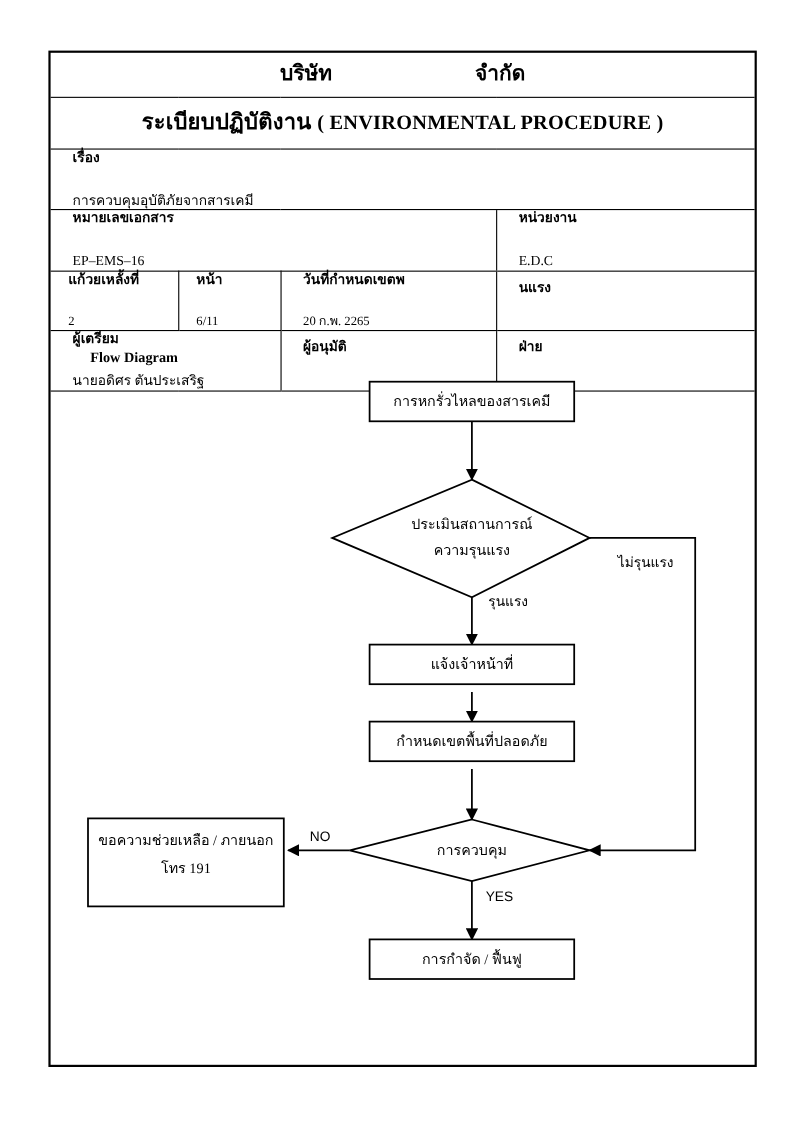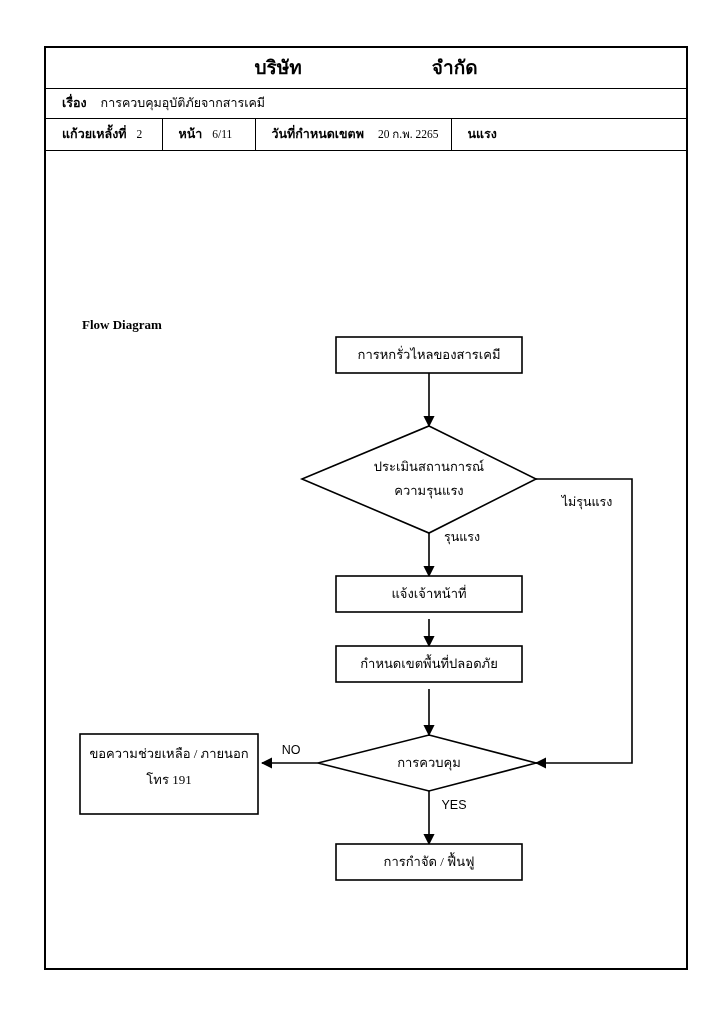--- a/index.html
+++ b/index.html
@@ -31,21 +31,21 @@
   .doc-table {
     position: absolute;
     left: 46px;
     top: 48px;
     width: 640px;
     border-collapse: collapse;
     table-layout: fixed;
   }
   .doc-table td {
     border: 1px solid #000;
-    padding: 0 16px;
+    padding: 0 6px;
     vertical-align: middle;
     font-size: 12.5px;
     line-height: 1.25;
   }
   .row-company td {
     height: 40px;
     text-align: center;
     border-top: none;
     border-left: none;
     border-right: none;
@@ -78,43 +78,43 @@
     border-right: none;
   }
   .row-docno td { height: 30px; }
   .row-rev td   { height: 31px; }
   .row-prep td  { height: 33px; }
 
   .row-docno td, .row-rev td, .row-prep td {
     border-left: none;
     border-right: none;
   }
-  .cellpair { display: flex; align-items: baseline; }
+  .cellpair { display: flex; align-items: baseline; flex-direction: column; }
   .lbl { font-weight: 700; font-size: 12.5px; white-space: nowrap; }
-  .val { font-size: 12.5px; margin-left: 14px; white-space: nowrap; }
+  .val { font-size: 12.5px; margin-left: 14px; white-space: nowrap; margin-top: 23px; }
   .val-sm { font-size: 11.5px; }
   .val-tight { margin-left: 10px; }
 
   td.sep-l { border-left: 1px solid #000; }
 
   
   .flow-title {
     position: absolute;
     left: 82px;
     top: 285px;
     font-size: 13px;
     font-weight: 700;
     font-family: "Liberation Serif", "DejaVu Serif", serif;
     margin-top: 32px;
   }
 
   .diagram {
     position: absolute;
     left: 44px;
-    top: 36px;
+    top: 46px;
     width: 540px;
     height: 924px;
   }
   .diagram svg { display: block; }
 
   .node-label {
     font-family: "Liberation Serif", "DejaVu Serif", serif;
     font-size: 13px;
     fill: #000;
     text-anchor: middle;
@@ -159,28 +159,50 @@
   </colgroup>
   <tbody>
     <tr class="row-company">
       <td colspan="4">
         <div class="company-inner">
           <span>บริษัท</span>
           <span>จำกัด</span>
         </div>
       </td>
     </tr>
+    <tr class="row-title">
+      <td colspan="4">
+        <div class="title-inner">
+          <span class="th">ระเบียบปฏิบัติงาน</span>
+          <span class="en">( ENVIRONMENTAL  PROCEDURE )</span>
+        </div>
+      </td>
+    </tr>
     <tr class="row-subject">
       <td colspan="4">
         <div class="cellpair">
           <span class="lbl">เรื่อง</span>
           <span class="val">การควบคุมอุบัติภัยจากสารเคมี</span>
         </div>
       </td>
     </tr>
+    <tr class="row-docno">
+      <td colspan="3">
+        <div class="cellpair">
+          <span class="lbl">หมายเลขเอกสาร</span>
+          <span class="val">EP–EMS–16</span>
+        </div>
+      </td>
+      <td class="sep-l">
+        <div class="cellpair">
+          <span class="lbl">หน่วยงาน</span>
+          <span class="val">E.D.C</span>
+        </div>
+      </td>
+    </tr>
     <tr class="row-rev">
       <td>
         <div class="cellpair">
           <span class="lbl">แก้วยเหลั้งที่</span>
           <span class="val val-tight val-sm">2</span>
         </div>
       </td>
       <td class="sep-l">
         <div class="cellpair">
           <span class="lbl">หน้า</span>
@@ -189,20 +211,40 @@
       </td>
       <td class="sep-l">
         <div class="cellpair">
           <span class="lbl">วันที่กำหนดเขตพ</span>
           <span class="val val-sm">20 ก.พ. 2265</span>
         </div>
       </td>
       <td class="sep-l">
         <div class="cellpair">
           <span class="lbl">นแรง</span>
+          <span class="val"></span>
+        </div>
+      </td>
+    </tr>
+    <tr class="row-prep">
+      <td colspan="2">
+        <div class="cellpair">
+          <span class="lbl">ผู้เตรียม</span>
+          <span class="val">นายอดิศร ตันประเสริฐ</span>
+        </div>
+      </td>
+      <td class="sep-l">
+        <div class="cellpair">
+          <span class="lbl">ผู้อนุมัติ</span>
+          <span class="val"></span>
+        </div>
+      </td>
+      <td class="sep-l">
+        <div class="cellpair">
+          <span class="lbl">ฝ่าย</span>
           <span class="val"></span>
         </div>
       </td>
     </tr>
   </tbody>
 </table>
 
 <div class="flow-title">Flow Diagram</div>
 
 <div class="diagram">

